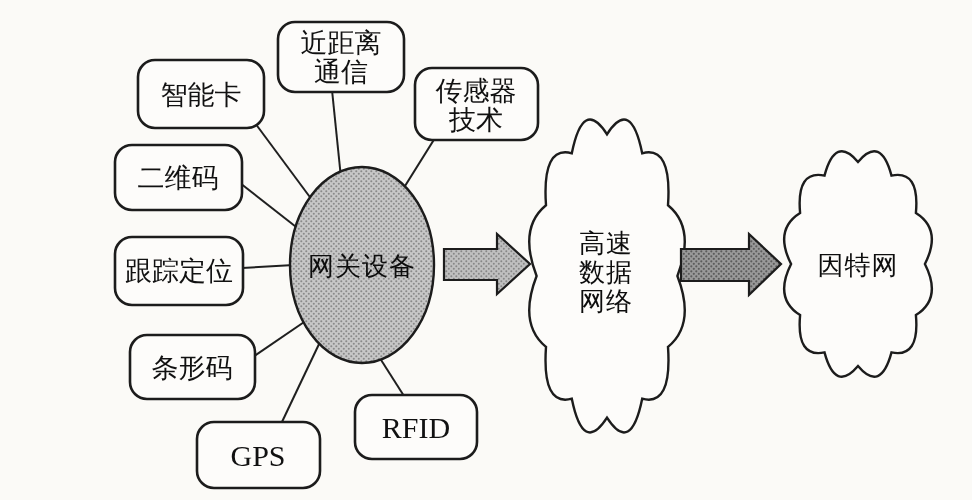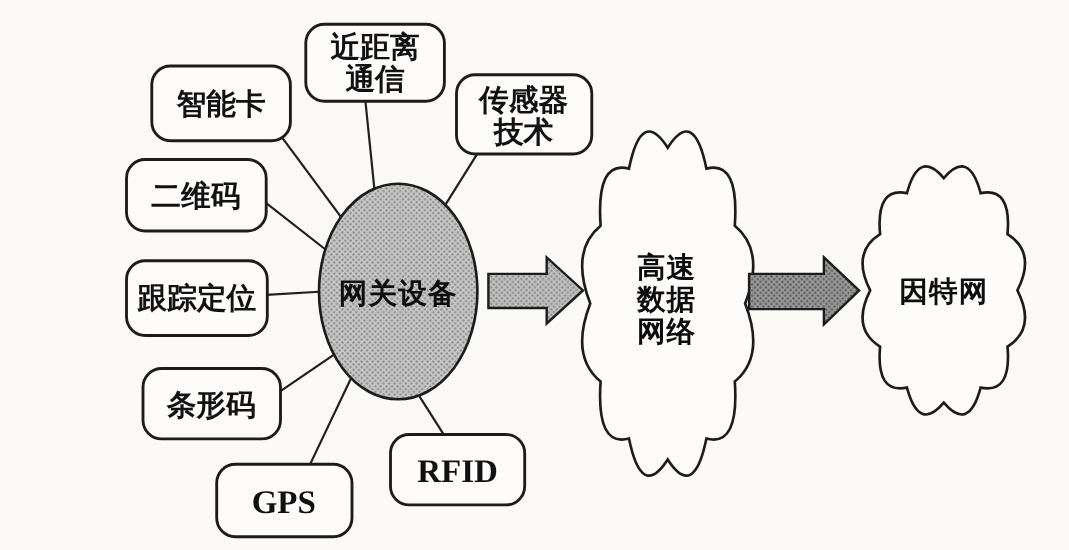--- a/index.html
+++ b/index.html
@@ -5,21 +5,20 @@
   html, body {
     margin: 0; padding: 0;
     background: #ffffff;
   }
   .page {
     width: 972px; height: 500px;
     background: #fbfaf7;
     position: relative;
     overflow: hidden;
     font-family: "Liberation Serif", "DejaVu Serif", serif;
-    font-weight: bold;
   }
   svg { display: block; }
   .conn   { stroke: #1f1f1f; stroke-width: 2; fill: none; }
   .boxfr  { fill: #fdfcfa; stroke: #1c1c1c; stroke-width: 2.6; }
   .cloud  { fill: #fdfcfa; stroke: #1c1c1c; stroke-width: 2.4; }
   .arrow  { stroke: #1c1c1c; stroke-width: 2.2; }
   .zh {
     font-family: "Liberation Serif", "DejaVu Serif", serif;
     font-size: 27px;
     fill: #111111;

